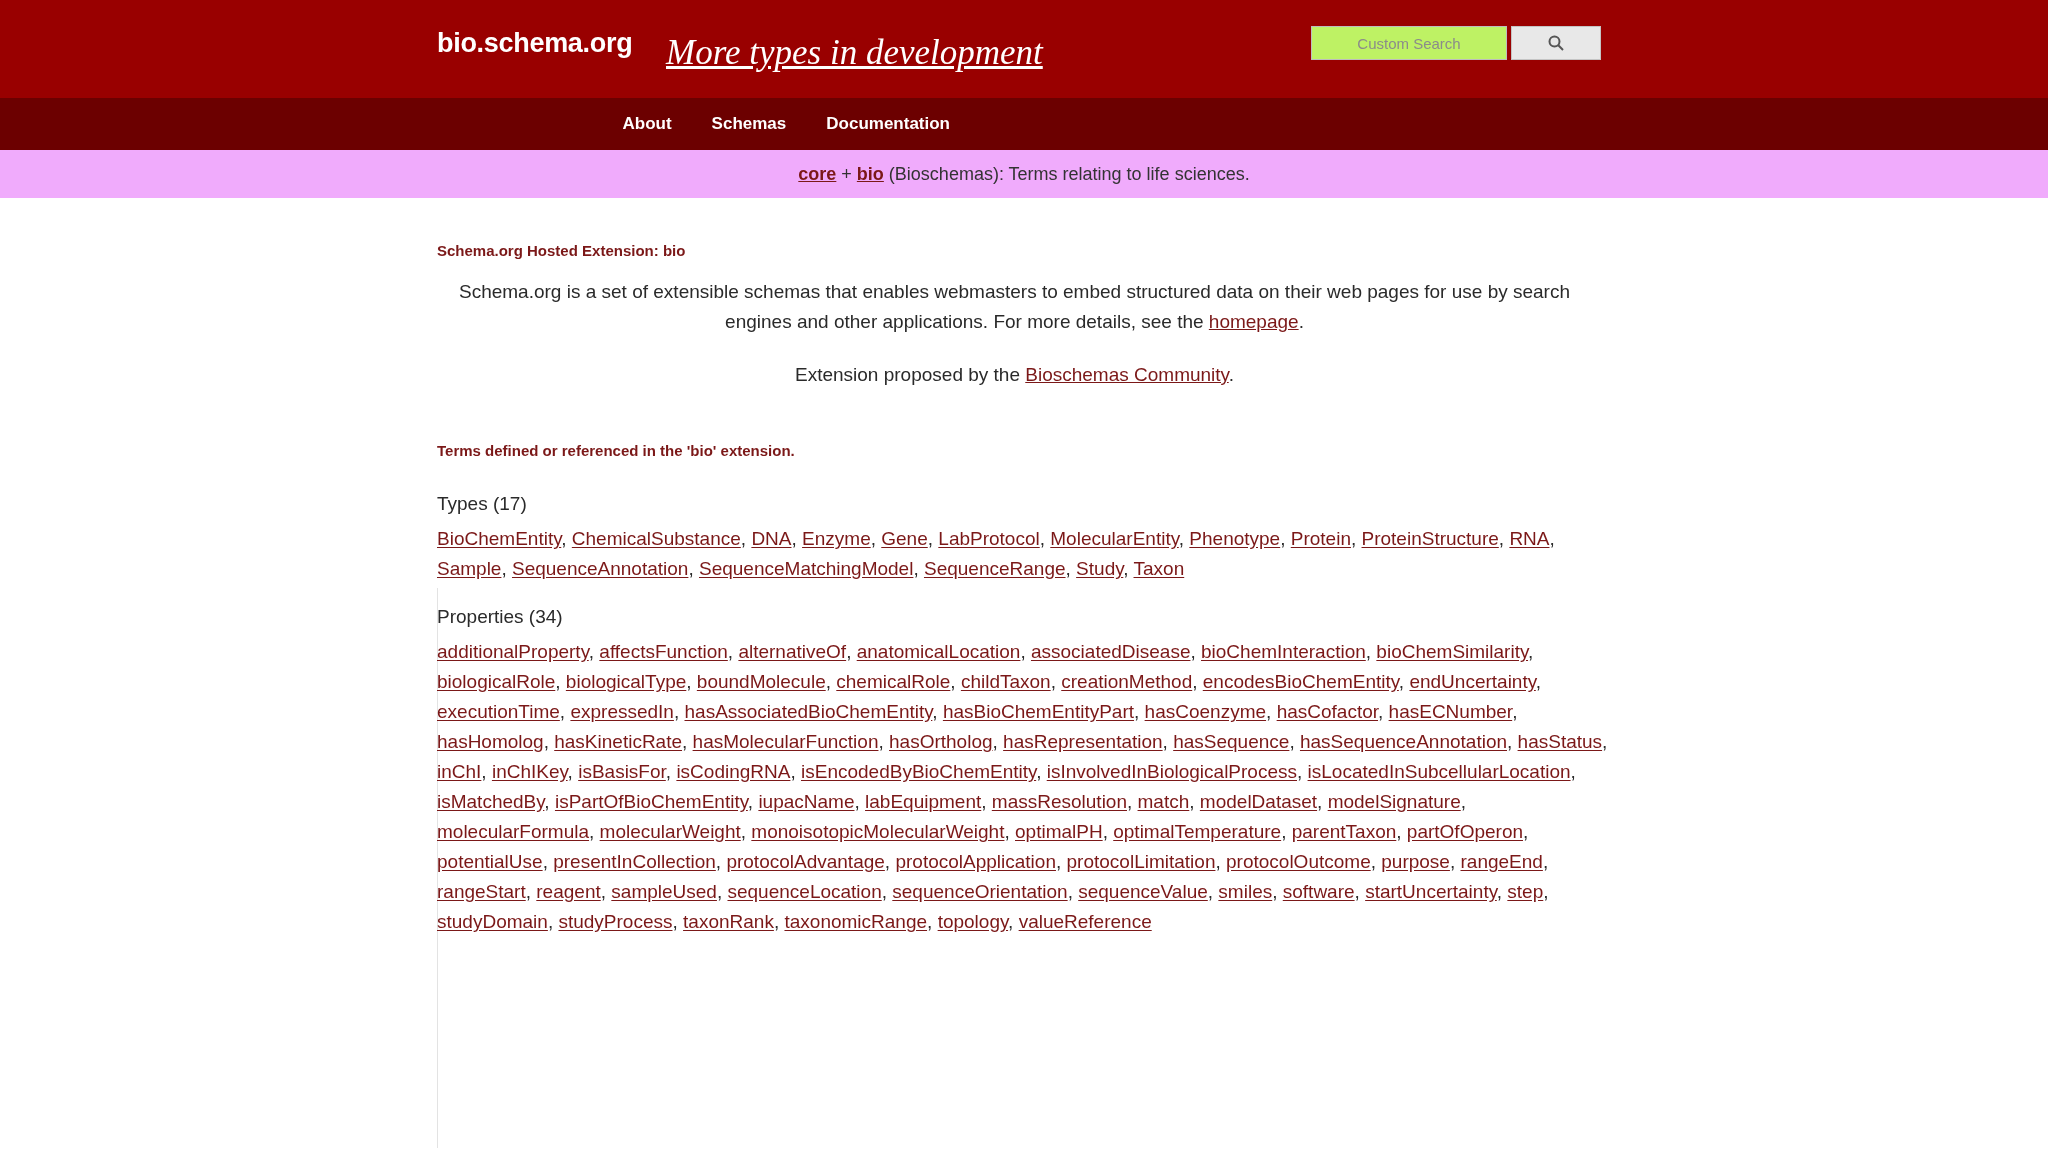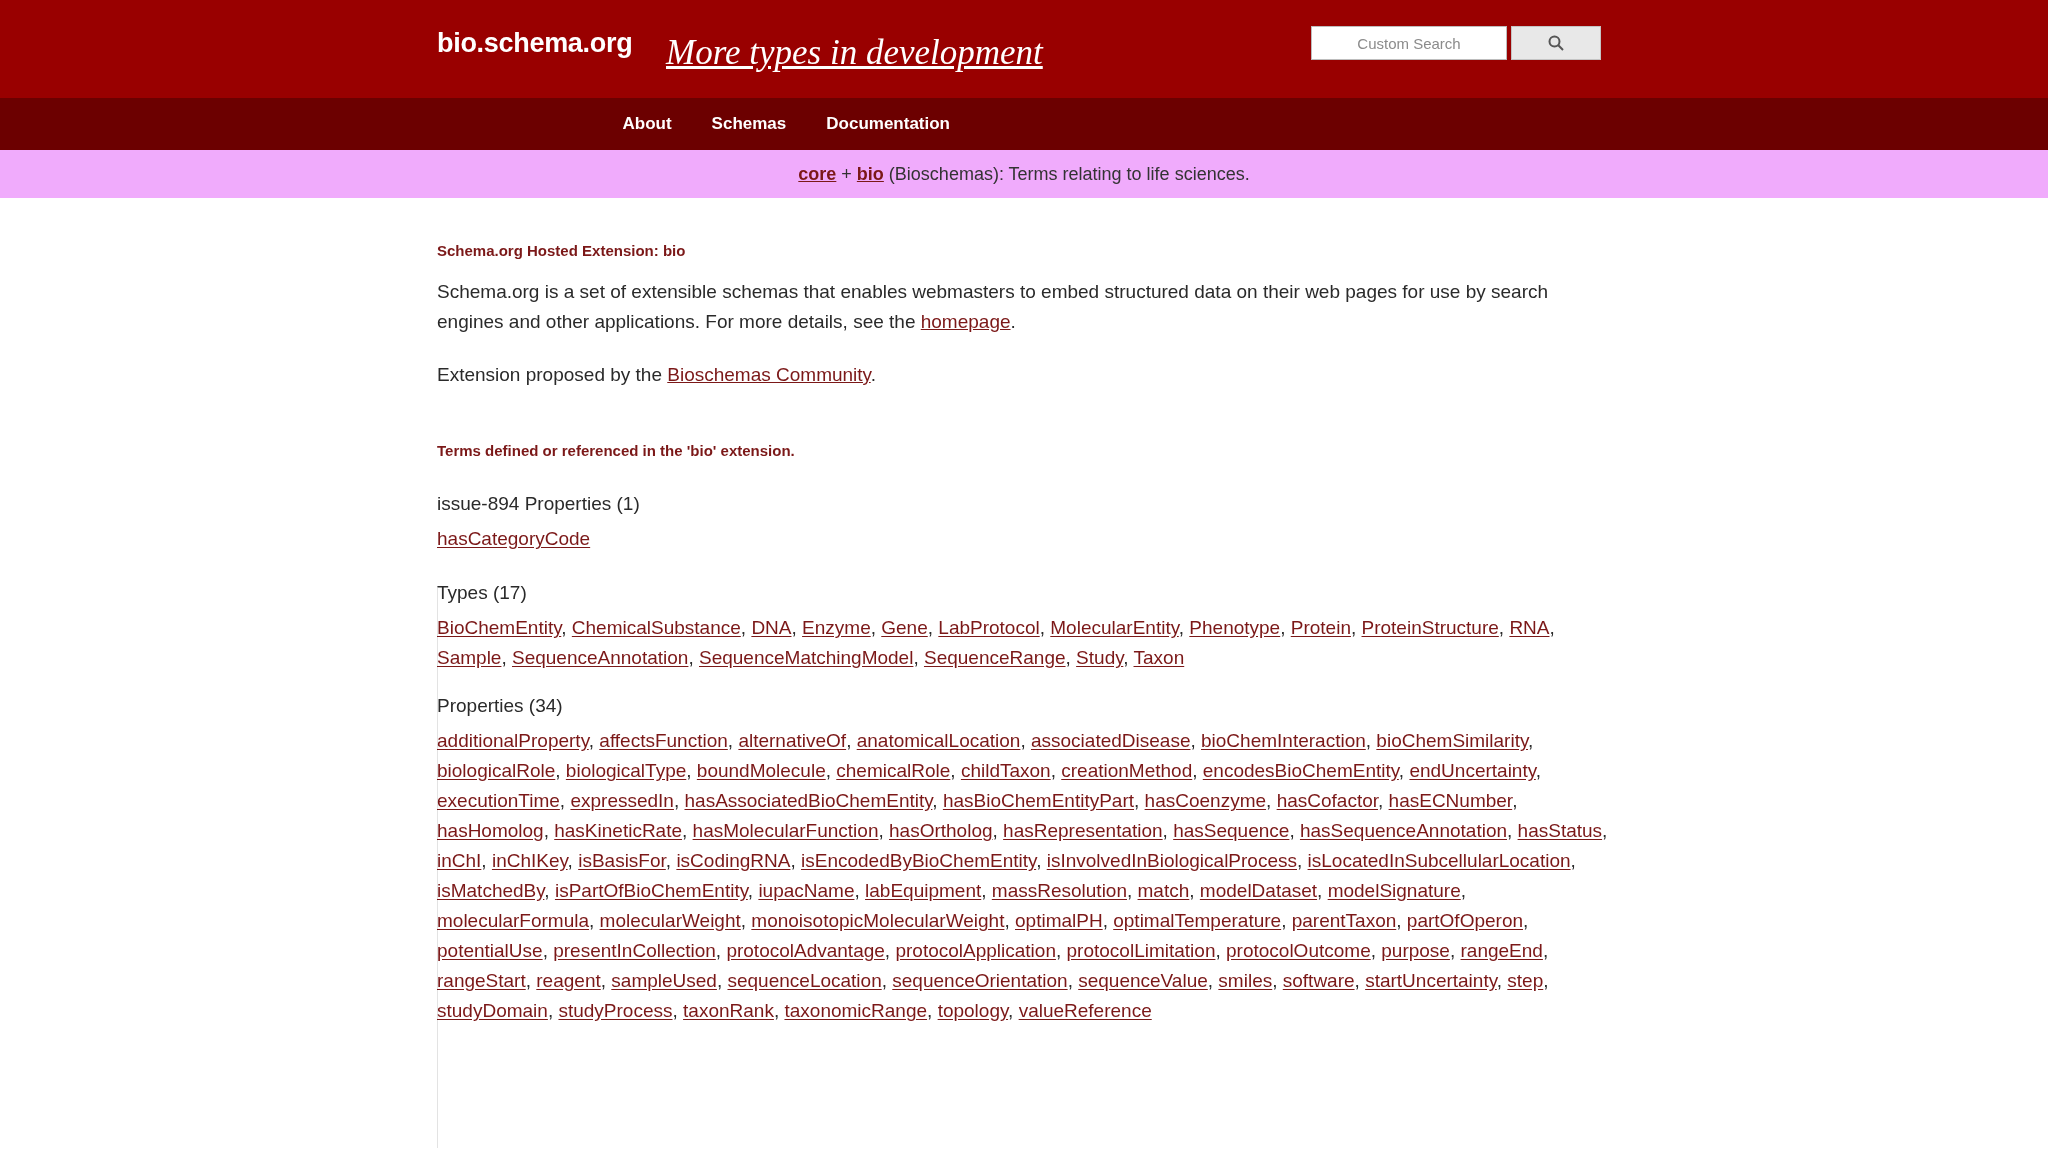--- a/index.html
+++ b/index.html
@@ -63,21 +63,21 @@
     left: 1311px;
     top: 26px;
     height: 34px;
     display: flex;
     align-items: stretch;
   }
   .search-input {
     width: 196px;
     height: 34px;
     border: 1px solid #bdbdbd;
-    background: #ffffff;
+    background: #bef264;
     font-size: 15px;
     color: #767676;
     padding: 0 16px;
     text-align: center;
     font-family: "Liberation Sans", sans-serif;
     outline: none;
   }
   .search-input::placeholder { color: #8b8b8b; }
   .search-button {
     width: 90px;
@@ -160,20 +160,21 @@
     font-weight: bold;
     color: #7b1818;
     margin-bottom: 18px;
   }
   .para {
     font-size: 19px;
     line-height: 30px;
     color: #2a2a2a;
     margin: 0 0 23px 0;
     max-width: 1155px;
+    text-align: center;
   }
   .para a {
     color: #7b1818;
     text-decoration: underline;
   }
 
   
   .terms-panel {
     position: absolute;
     left: 437px;
@@ -259,24 +260,20 @@
       <div class="ext-label">Schema.org Hosted Extension: bio</div>
       <p class="para"><span>Schema.org is a set of extensible schemas that enables webmasters to embed structured data on their web pages for use by search engines and other applications. For more details, see the </span><a href="#">homepage</a><span>.</span></p>
       <p class="para"><span>Extension proposed by the </span><a href="#">Bioschemas Community</a><span>.</span></p>
     </div>
 
     <div class="content-rule"></div>
 
     <div class="terms-panel">
       <div class="terms-header">Terms defined or referenced in the 'bio' extension.</div>
 
-      <div>
-        <div class="section-title">issue-894 Properties (1)</div>
-        <div class="link-list block-tight"><a href="#">hasCategoryCode</a></div>
-      </div>
 
       <div>
         <div class="section-title">Types (17)</div>
         <div class="link-list"><a href="#">BioChemEntity</a><span class="sep">, </span><a href="#">ChemicalSubstance</a><span class="sep">, </span><a href="#">DNA</a><span class="sep">, </span><a href="#">Enzyme</a><span class="sep">, </span><a href="#">Gene</a><span class="sep">, </span><a href="#">LabProtocol</a><span class="sep">, </span><a href="#">MolecularEntity</a><span class="sep">, </span><a href="#">Phenotype</a><span class="sep">, </span><a href="#">Protein</a><span class="sep">, </span><a href="#">ProteinStructure</a><span class="sep">, </span><a href="#">RNA</a><span class="sep">, </span><a href="#">Sample</a><span class="sep">, </span><a href="#">SequenceAnnotation</a><span class="sep">, </span><a href="#">SequenceMatchingModel</a><span class="sep">, </span><a href="#">SequenceRange</a><span class="sep">, </span><a href="#">Study</a><span class="sep">, </span><a href="#">Taxon</a></div>
       </div>
 
       <div>
         <div class="section-title">Properties (34)</div>
         <div class="link-list"><a href="#">additionalProperty</a><span class="sep">, </span><a href="#">affectsFunction</a><span class="sep">, </span><a href="#">alternativeOf</a><span class="sep">, </span><a href="#">anatomicalLocation</a><span class="sep">, </span><a href="#">associatedDisease</a><span class="sep">, </span><a href="#">bioChemInteraction</a><span class="sep">, </span><a href="#">bioChemSimilarity</a><span class="sep">, </span><a href="#">biologicalRole</a><span class="sep">, </span><a href="#">biologicalType</a><span class="sep">, </span><a href="#">boundMolecule</a><span class="sep">, </span><a href="#">chemicalRole</a><span class="sep">, </span><a href="#">childTaxon</a><span class="sep">, </span><a href="#">creationMethod</a><span class="sep">, </span><a href="#">encodesBioChemEntity</a><span class="sep">, </span><a href="#">endUncertainty</a><span class="sep">, </span><a href="#">executionTime</a><span class="sep">, </span><a href="#">expressedIn</a><span class="sep">, </span><a href="#">hasAssociatedBioChemEntity</a><span class="sep">, </span><a href="#">hasBioChemEntityPart</a><span class="sep">, </span><a href="#">hasCoenzyme</a><span class="sep">, </span><a href="#">hasCofactor</a><span class="sep">, </span><a href="#">hasECNumber</a><span class="sep">, </span><a href="#">hasHomolog</a><span class="sep">, </span><a href="#">hasKineticRate</a><span class="sep">, </span><a href="#">hasMolecularFunction</a><span class="sep">, </span><a href="#">hasOrtholog</a><span class="sep">, </span><a href="#">hasRepresentation</a><span class="sep">, </span><a href="#">hasSequence</a><span class="sep">, </span><a href="#">hasSequenceAnnotation</a><span class="sep">, </span><a href="#">hasStatus</a><span class="sep">, </span><a href="#">inChI</a><span class="sep">, </span><a href="#">inChIKey</a><span class="sep">, </span><a href="#">isBasisFor</a><span class="sep">, </span><a href="#">isCodingRNA</a><span class="sep">, </span><a href="#">isEncodedByBioChemEntity</a><span class="sep">, </span><a href="#">isInvolvedInBiologicalProcess</a><span class="sep">, </span><a href="#">isLocatedInSubcellularLocation</a><span class="sep">, </span><a href="#">isMatchedBy</a><span class="sep">, </span><a href="#">isPartOfBioChemEntity</a><span class="sep">, </span><a href="#">iupacName</a><span class="sep">, </span><a href="#">labEquipment</a><span class="sep">, </span><a href="#">massResolution</a><span class="sep">, </span><a href="#">match</a><span class="sep">, </span><a href="#">modelDataset</a><span class="sep">, </span><a href="#">modelSignature</a><span class="sep">, </span><a href="#">molecularFormula</a><span class="sep">, </span><a href="#">molecularWeight</a><span class="sep">, </span><a href="#">monoisotopicMolecularWeight</a><span class="sep">, </span><a href="#">optimalPH</a><span class="sep">, </span><a href="#">optimalTemperature</a><span class="sep">, </span><a href="#">parentTaxon</a><span class="sep">, </span><a href="#">partOfOperon</a><span class="sep">, </span><a href="#">potentialUse</a><span class="sep">, </span><a href="#">presentInCollection</a><span class="sep">, </span><a href="#">protocolAdvantage</a><span class="sep">, </span><a href="#">protocolApplication</a><span class="sep">, </span><a href="#">protocolLimitation</a><span class="sep">, </span><a href="#">protocolOutcome</a><span class="sep">, </span><a href="#">purpose</a><span class="sep">, </span><a href="#">rangeEnd</a><span class="sep">, </span><a href="#">rangeStart</a><span class="sep">, </span><a href="#">reagent</a><span class="sep">, </span><a href="#">sampleUsed</a><span class="sep">, </span><a href="#">sequenceLocation</a><span class="sep">, </span><a href="#">sequenceOrientation</a><span class="sep">, </span><a href="#">sequenceValue</a><span class="sep">, </span><a href="#">smiles</a><span class="sep">, </span><a href="#">software</a><span class="sep">, </span><a href="#">startUncertainty</a><span class="sep">, </span><a href="#">step</a><span class="sep">, </span><a href="#">studyDomain</a><span class="sep">, </span><a href="#">studyProcess</a><span class="sep">, </span><a href="#">taxonRank</a><span class="sep">, </span><a href="#">taxonomicRange</a><span class="sep">, </span><a href="#">topology</a><span class="sep">, </span><a href="#">valueReference</a></div>
       </div>

